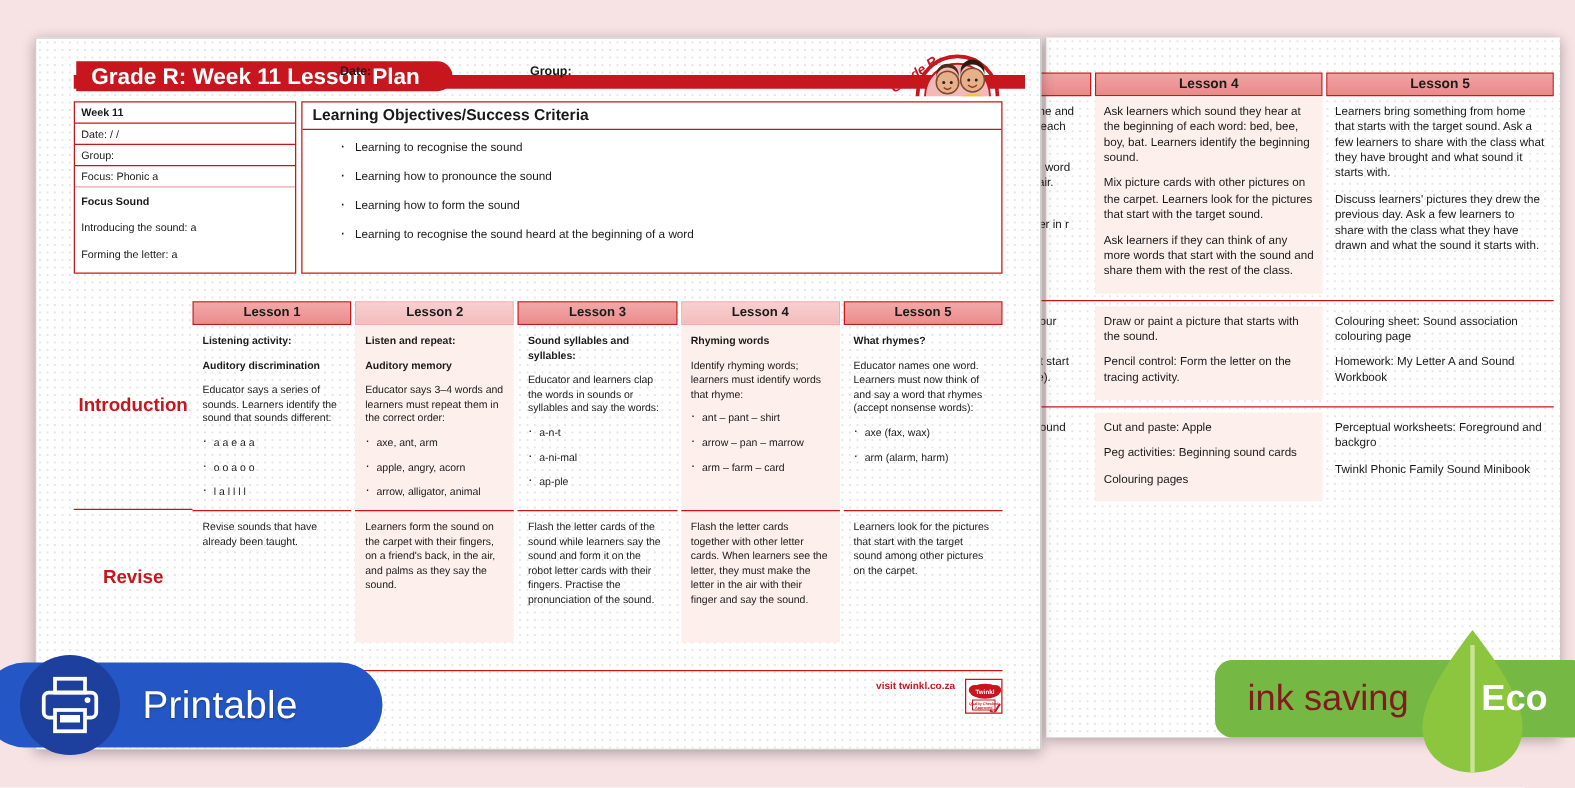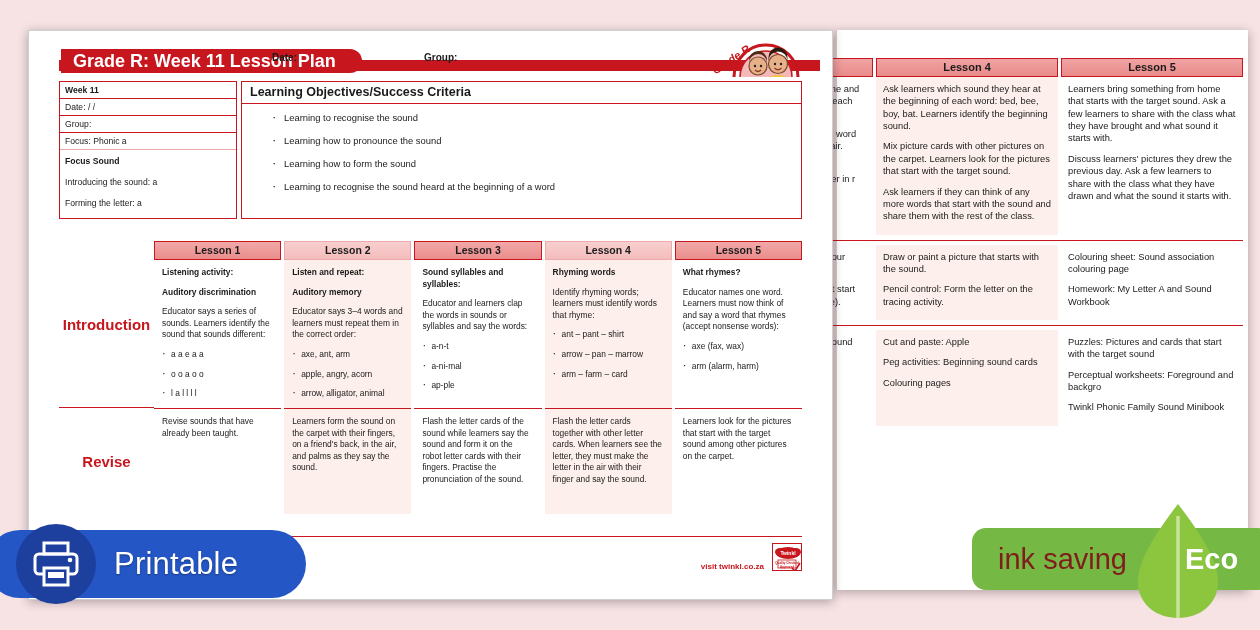--- a/index.html
+++ b/index.html
@@ -135,21 +135,21 @@
   .cell ul { margin:0; padding:0; list-style:none; }
   .cell ul li { position:relative; padding-left:9px; margin:0 0 8px; }
   .cell ul li::before {
     content:"\00b7"; position:absolute; left:0; top:-3px; font-size:11px;
   }
 
   
   .foot {
     position:absolute; left:16px; right:30px; bottom:28px;
     border-top:1.5px solid #c7161d; padding-top:6px;
-    display:flex; align-items:flex-end;
+    display:flex; align-items:flex-start;
   }
   .foot-page { font-size:8.4px; color:#1a1a1a; margin-left:62px; }
   .foot-link {
     margin-left:auto; font-size:8px; font-weight:bold; color:#c7161d;
     padding-top:1px;
   }
   .foot-logo {
     width:30px; height:28px; border:1px solid #c7161d; margin-left:8px;
     position:relative; background:#fff; overflow:hidden;
   }
@@ -241,21 +241,20 @@
       <div class="bp-col">
         <p>es: Pictures that start he target sound</p>
         <p>g activities: Cut the m</p>
       </div>
       <div class="bp-col tint">
         <p>Cut and paste: Apple</p>
         <p>Peg activities: Beginning sound cards</p>
         <p>Colouring pages</p>
       </div>
       <div class="bp-col">
-        <p>Puzzles: Pictures and cards that start with the target sound</p>
         <p>Perceptual worksheets: Foreground and backgro</p>
         <p>Twinkl Phonic Family Sound Minibook</p>
       </div>
     </div>
   </div>
 </div>
 
 <div class="page" id="front-page">
 
   <div class="hdr">

